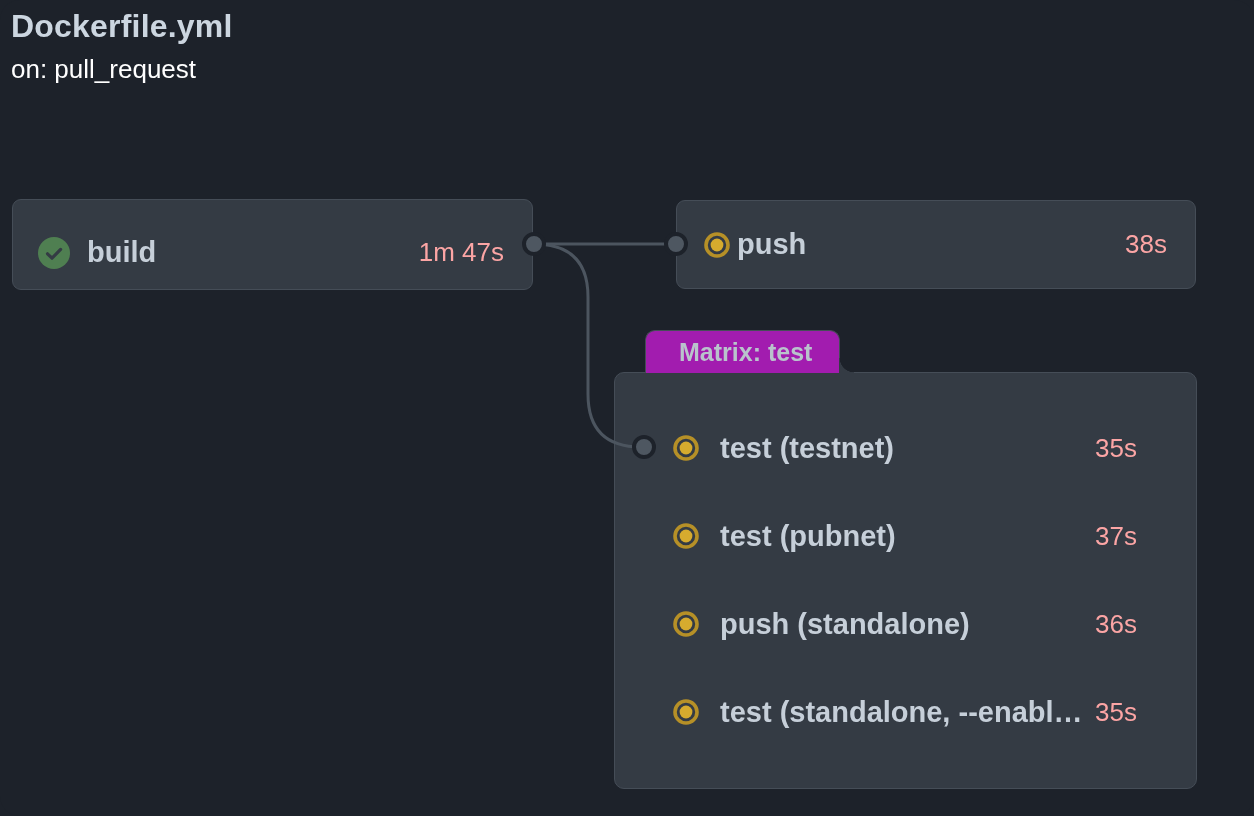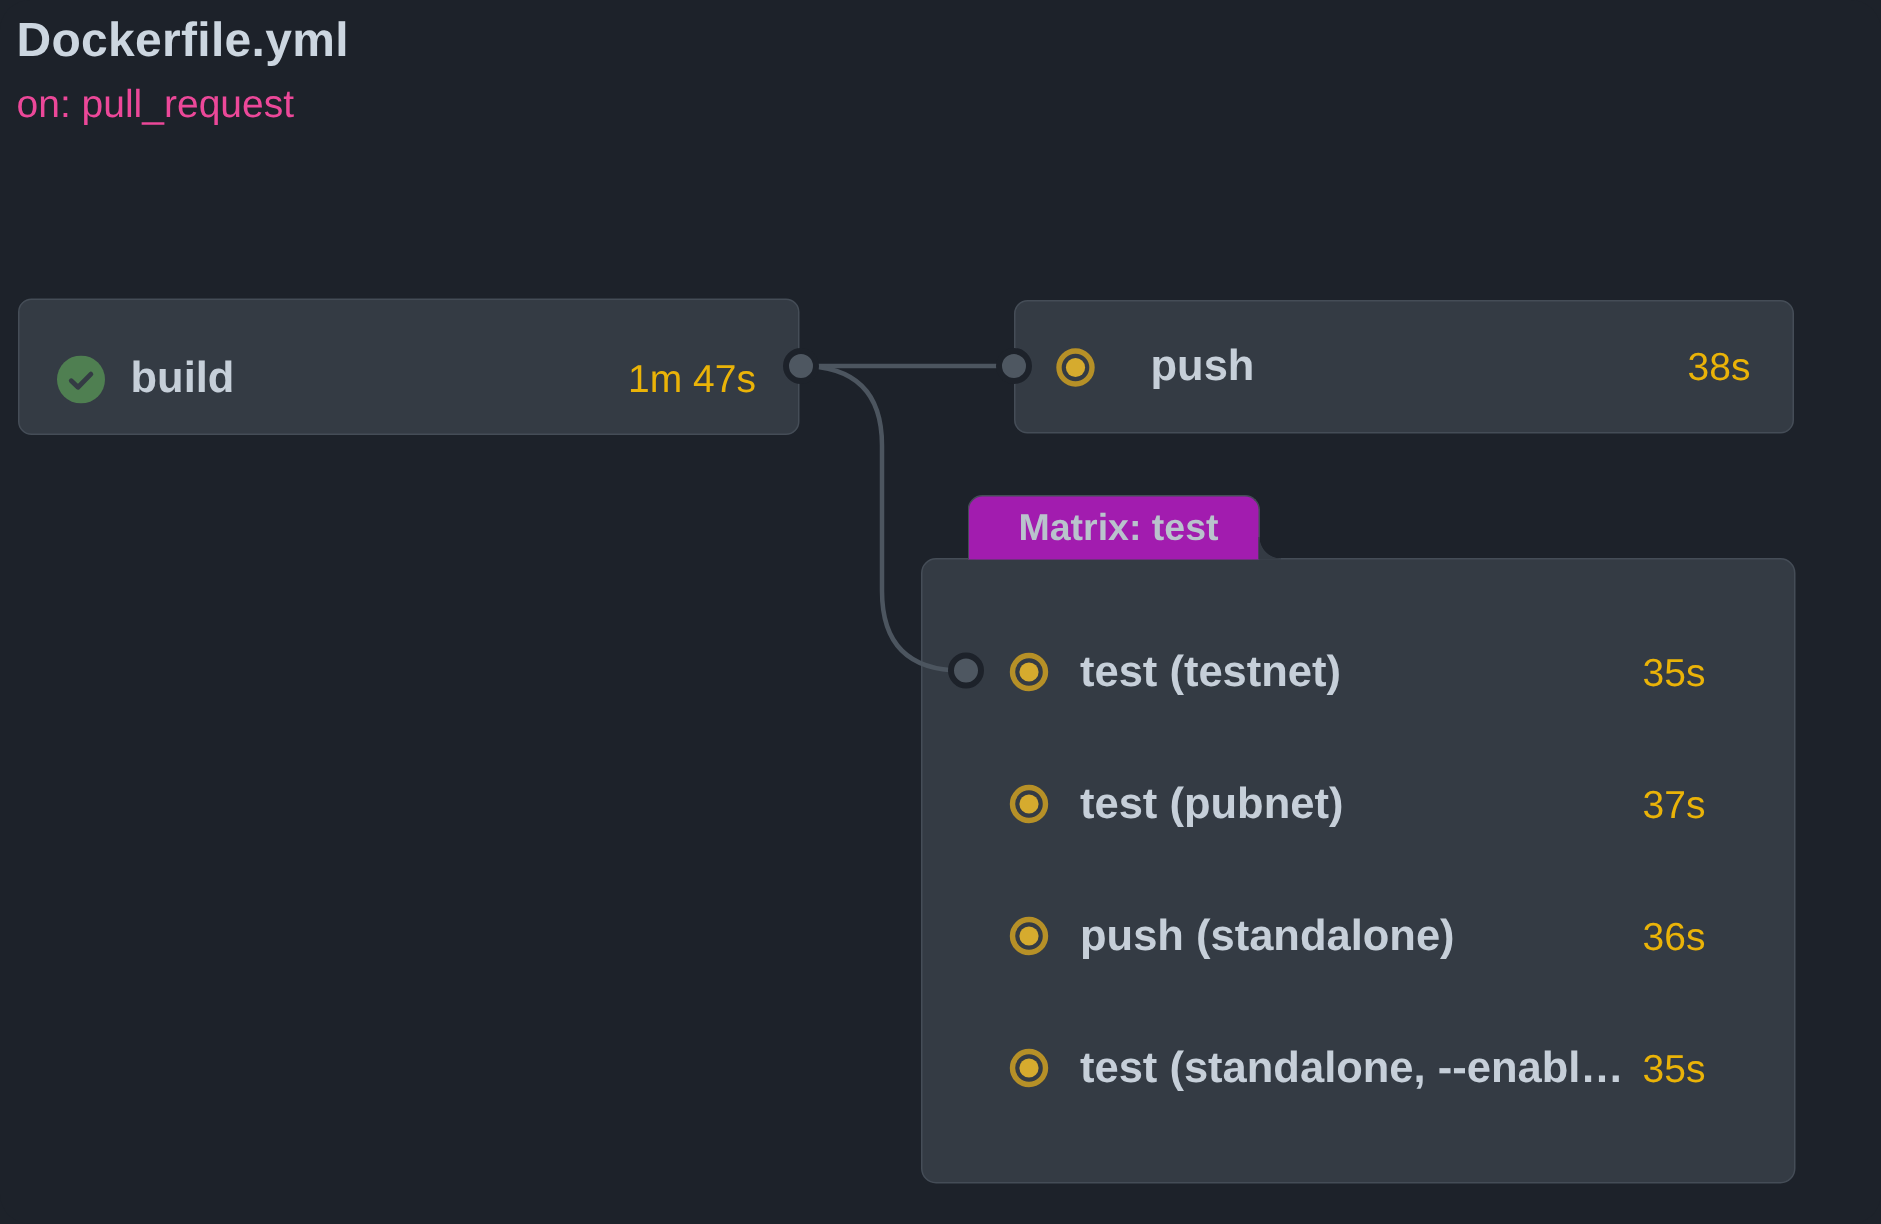--- a/index.html
+++ b/index.html
@@ -7,35 +7,35 @@
     position:relative; width:1254px; height:816px; overflow:hidden;
     background:#1d222a;
     font-family:"Liberation Sans", sans-serif;
     border-radius:20px;
     -webkit-font-smoothing:antialiased;
   }
 
   
   .header { position:absolute; left:11px; top:8px; z-index:2; }
   .wf-title { font-size:32px; font-weight:700; color:#ccd6e0; letter-spacing:.2px; }
-  .wf-trigger { margin-top:9px; font-size:26px; font-weight:400; color:#ec4899; }
+  .wf-trigger { margin-top:9px; font-size:26px; font-weight:400; color:#ffffff; }
 
   
   .node {
     position:absolute; box-sizing:border-box;
     background:#343b44; border:1px solid #454d57; border-radius:9px;
     display:flex; align-items:center; z-index:2;
   }
   #node-build { left:12px;  top:199px; width:521px; height:91px; padding:16px 28px 0 25px; }
   #node-push  { left:676px; top:200px; width:520px; height:89px; padding:0 28px 0 26px; }
   .job-label { font-size:29px; font-weight:600; color:#c6cfd9; white-space:nowrap; }
-  .job-time  { margin-left:auto; font-size:26px; font-weight:400; color:#eab308; white-space:nowrap; }
+  .job-time  { margin-left:auto; font-size:26px; font-weight:400; color:#fca5a5; white-space:nowrap; }
   .status-icon { flex:0 0 auto; display:block; }
   #node-build .job-label { margin-left:17px; }
-  #node-push  .job-label { margin-left:36px; }
+  #node-push  .job-label { margin-left:6px; }
 
   
   .matrix-tab {
     position:absolute; left:645px; top:330px; width:195px; height:43px;
     box-sizing:border-box; background:#a21caf;
     border:1px solid #454d57; border-bottom:none; border-radius:10px 10px 0 0;
     display:flex; align-items:center; padding-left:33px; z-index:3;
   }
   .matrix-tab-label { font-size:25px; font-weight:600; color:#b9c3cc; white-space:nowrap; }
   .tab-fillet {

